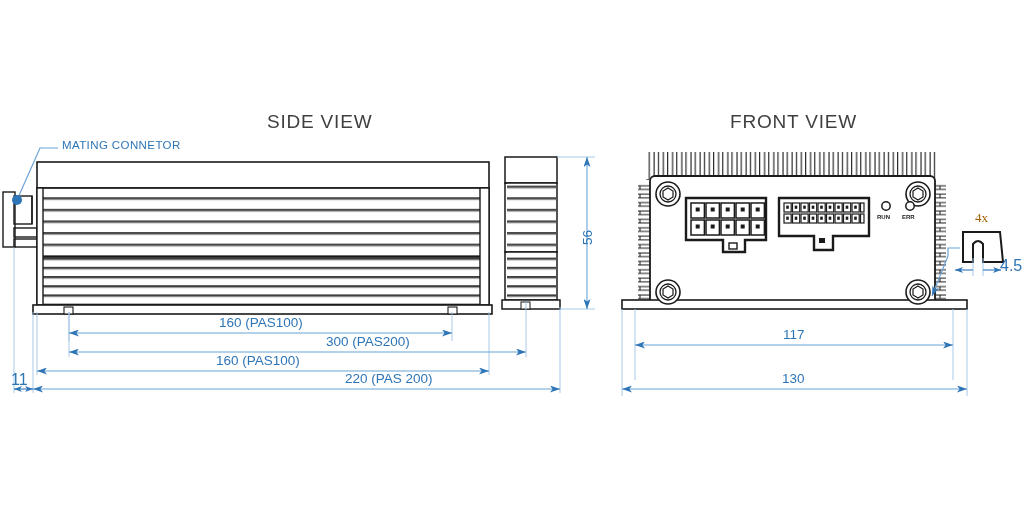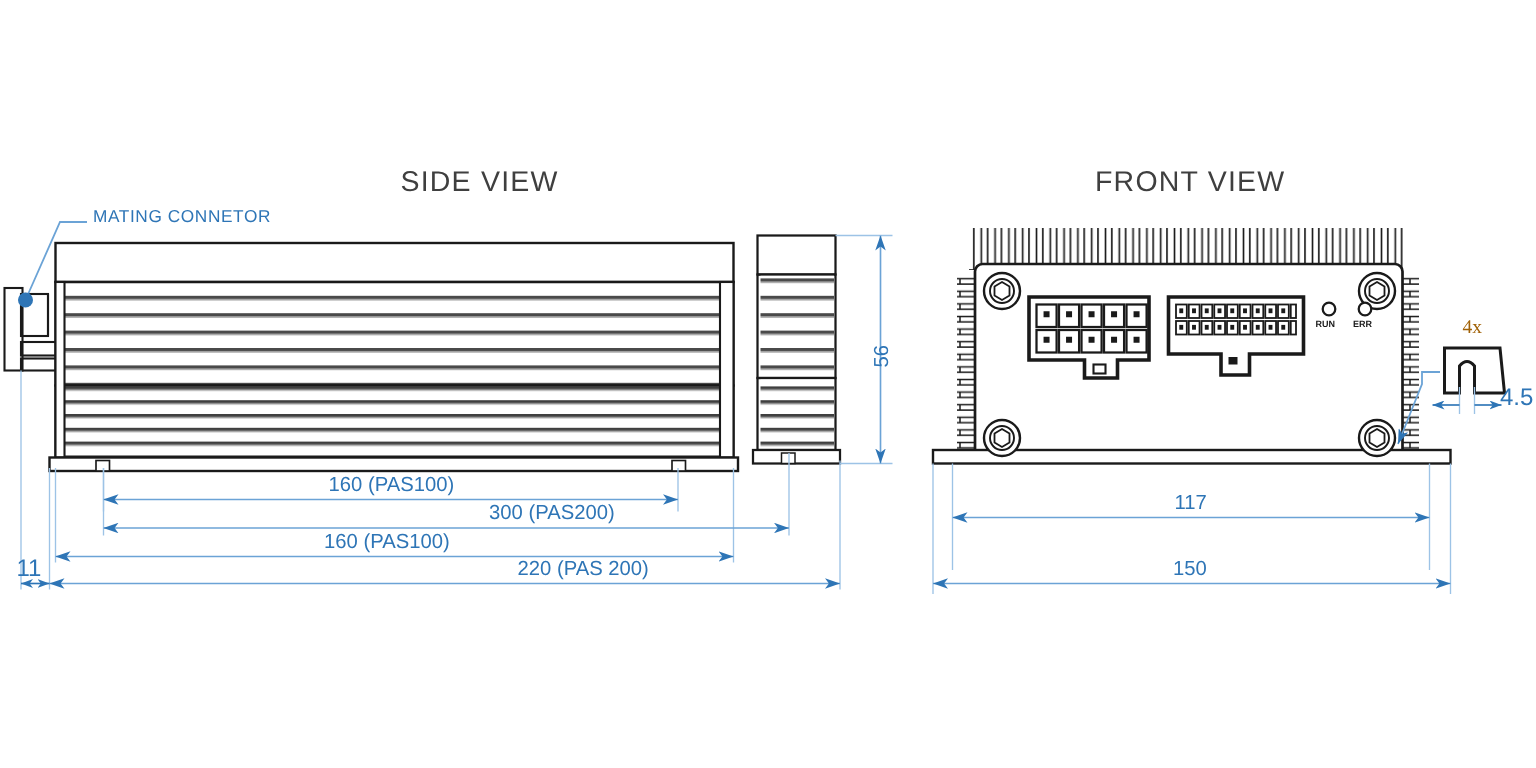--- a/index.html
+++ b/index.html
@@ -369,21 +369,21 @@
   <div class="dim-label" style="left:216px; top:353px;">160 (PAS100)</div>
 
   <div class="dim-label" style="left:325px; top:371px;margin-left:20px;">220 (PAS 200)</div>
 
   <div class="dim-label small" style="left:11px; top:371px;">11</div>
 
   <div class="vert-dim" style="left:580px; top:245px;">56</div>
 
   <div class="dim-label" style="left:783px; top:327px;">117</div>
 
-  <div class="dim-label" style="left:782px; top:371px;">150</div>
+  <div class="dim-label" style="left:782px; top:371px;">130</div>
 
   <div class="dim-label small" style="left:1000px; top:257px;">4.5</div>
 
   <div class="callout-label" style="left:975px; top:210px;">4x</div>
 
   <div class="led-label" style="left:877px; top:214px;">RUN</div>
 
   <div class="led-label" style="left:902px; top:214px;">ERR</div>
 
 </div>

